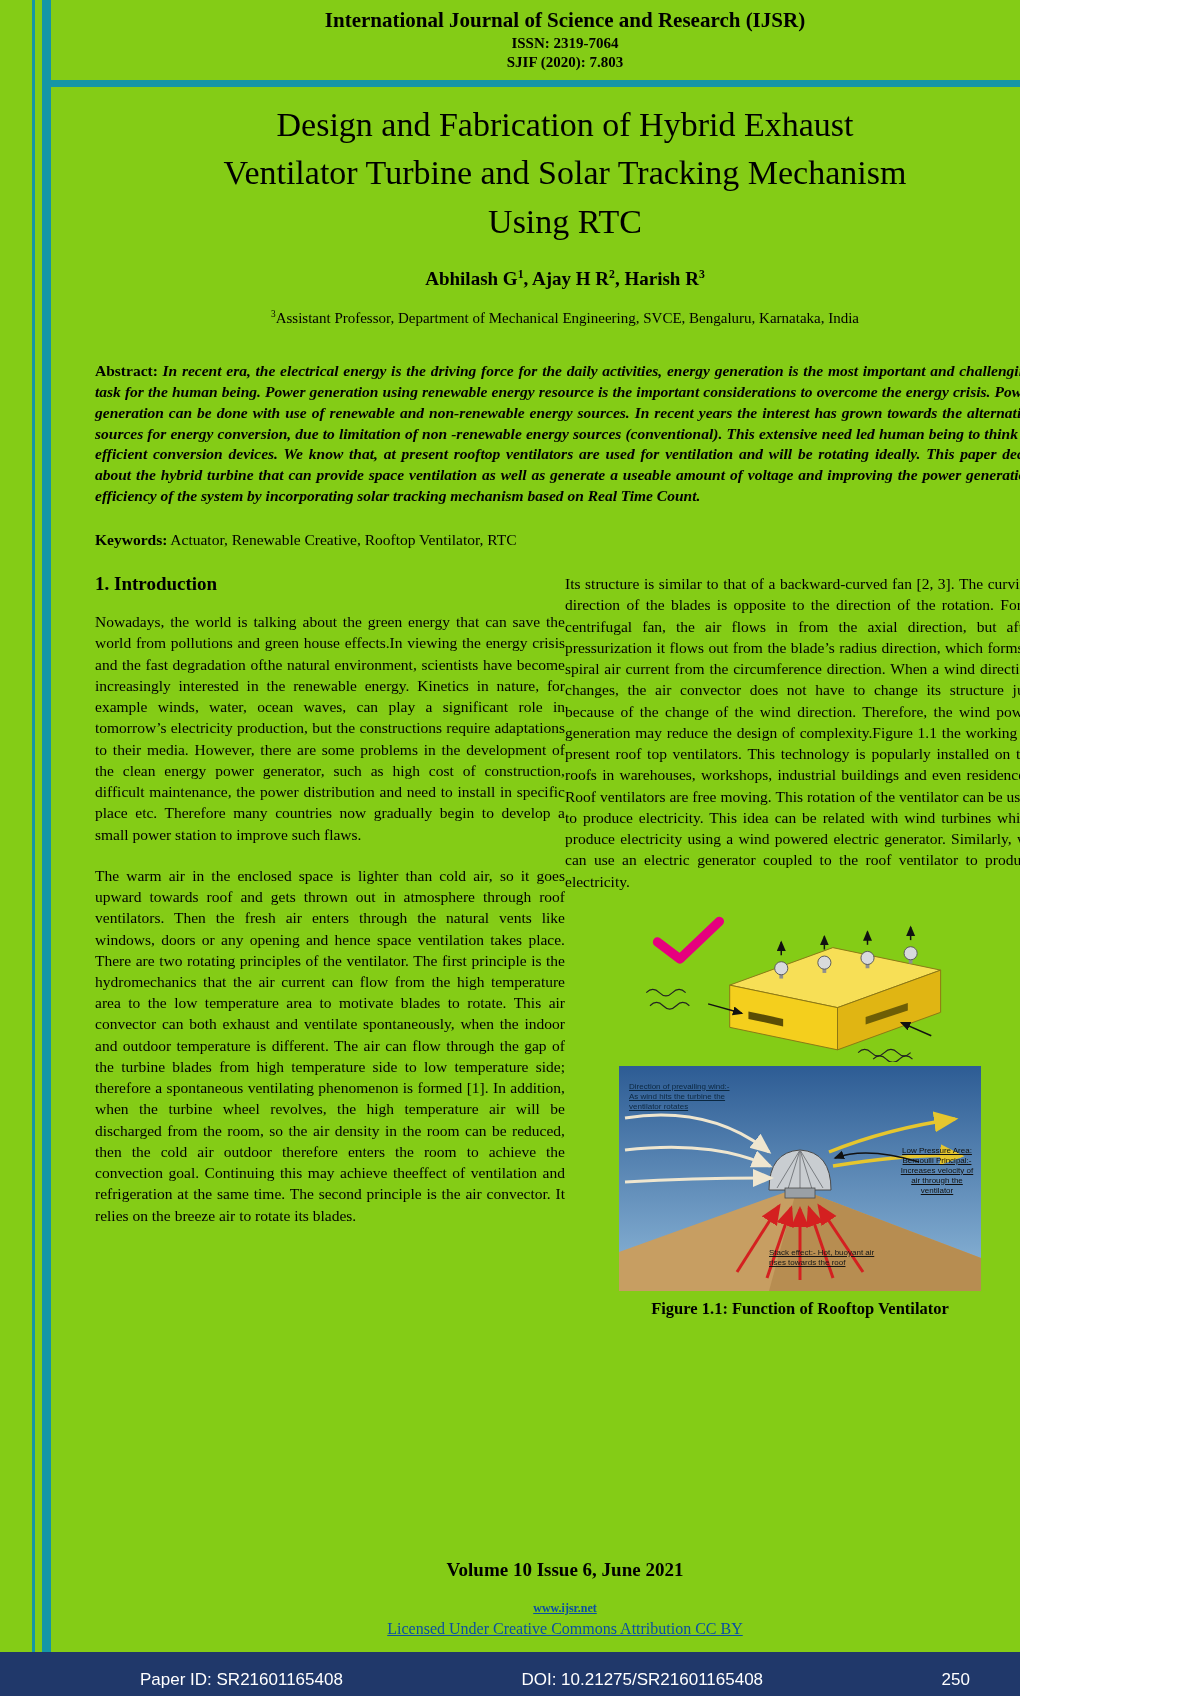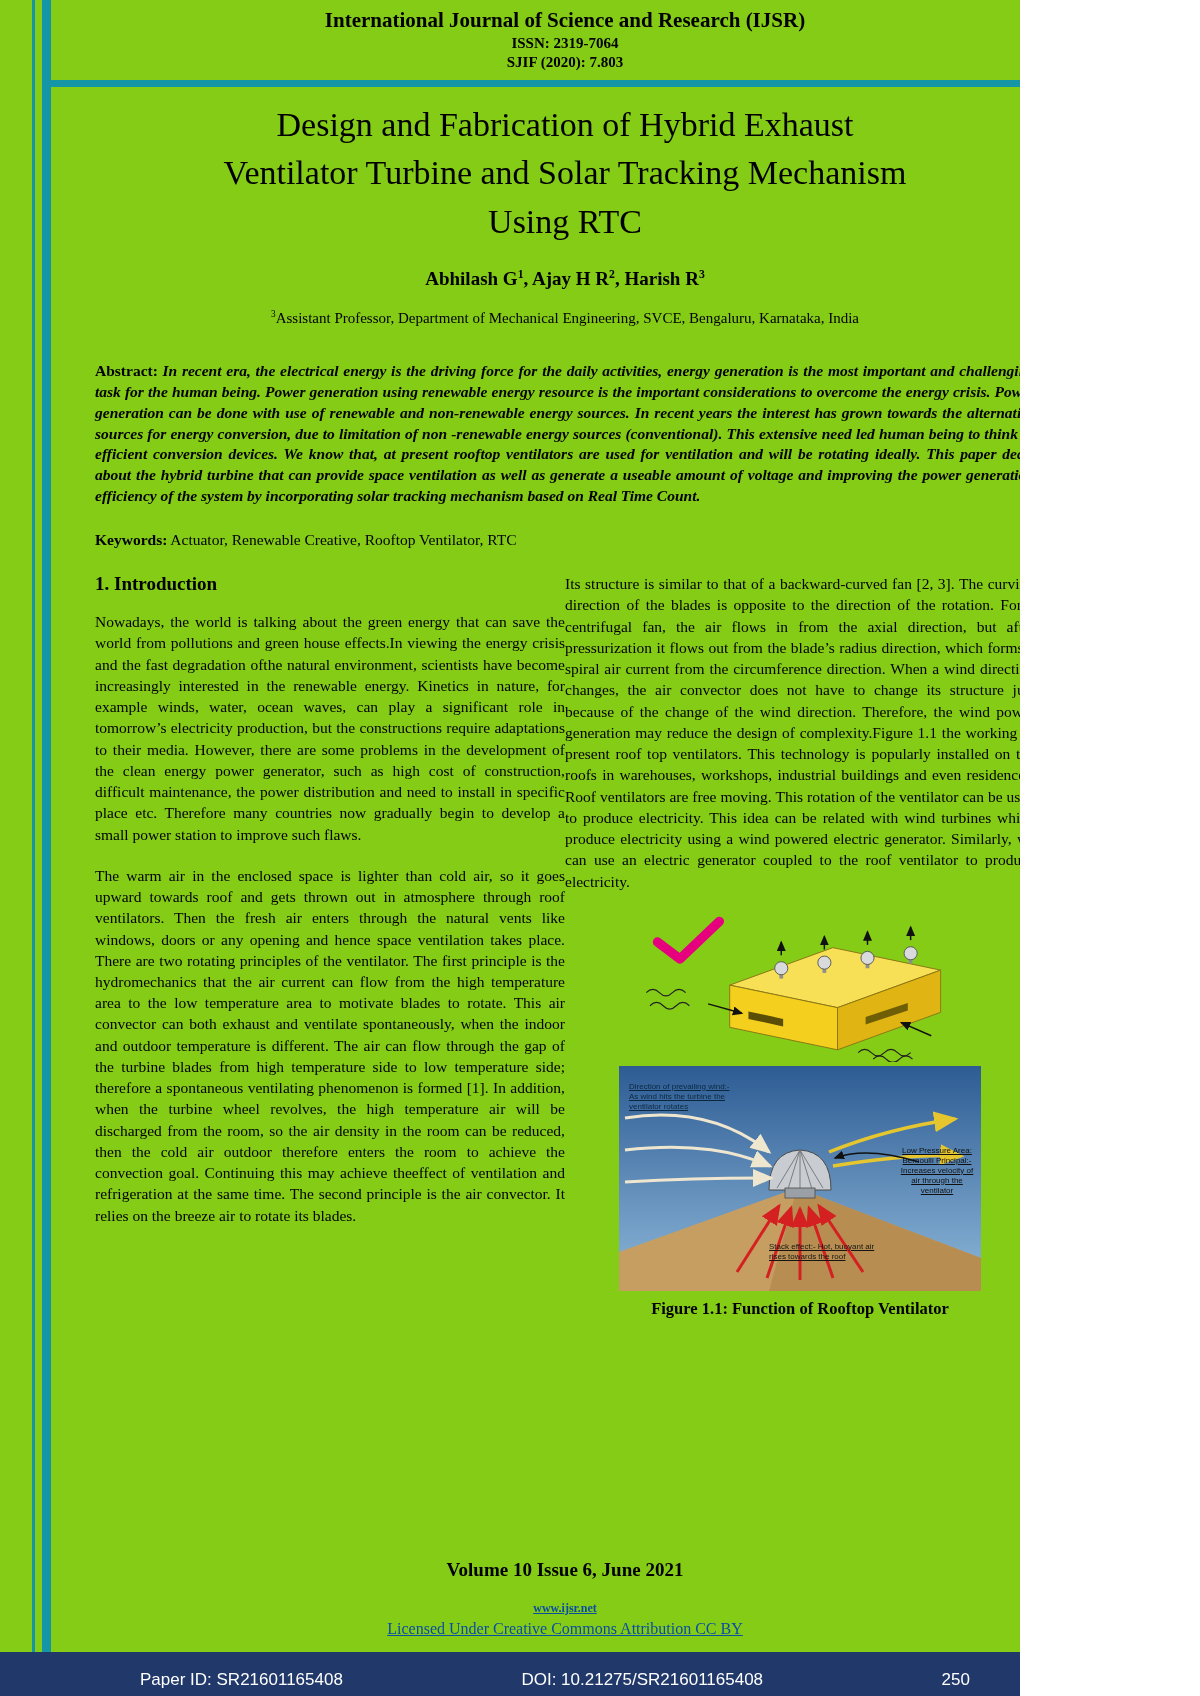--- a/index.html
+++ b/index.html
@@ -42,21 +42,21 @@
 
   
   .figure { margin-top:4px; text-align:center; }
   .fig1 { display:block; margin:0 auto; }
   .fig2-wrap { position:relative; width:362px; margin:4px auto 0; }
   .fig2-wrap svg { display:block; }
   .fig-label { position:absolute; font-family:"Liberation Sans", sans-serif; font-size:8px;
                line-height:1.25; text-align:left;text-decoration:underline; }
   .fig-label.wind  { left:10px;  top:16px;  width:105px; color:#0b2740; }
   .fig-label.bern  { left:280px; top:80px;  width:76px;  color:#101010;text-align:center; }
-  .fig-label.stack { left:150px; top:176px; width:110px; color:#151515; }
+  .fig-label.stack { left:150px; top:182px; width:110px; color:#151515; }
   .caption { margin-top:8px; font-size:16.5px; font-weight:bold; text-align:center; }
 
   
   .footer { position:absolute; left:95px; bottom:58px; width:940px; text-align:center; }
   .footer .vol { font-size:19px; font-weight:bold; }
   .footer .site { font-size:12px; font-weight:bold; margin-top:20px; }
   .footer .site a, .footer .license a { color:#0a4ea3; text-decoration:underline; cursor:pointer; }
   .footer .license { font-size:16px; margin-top:4px; }
 
   

